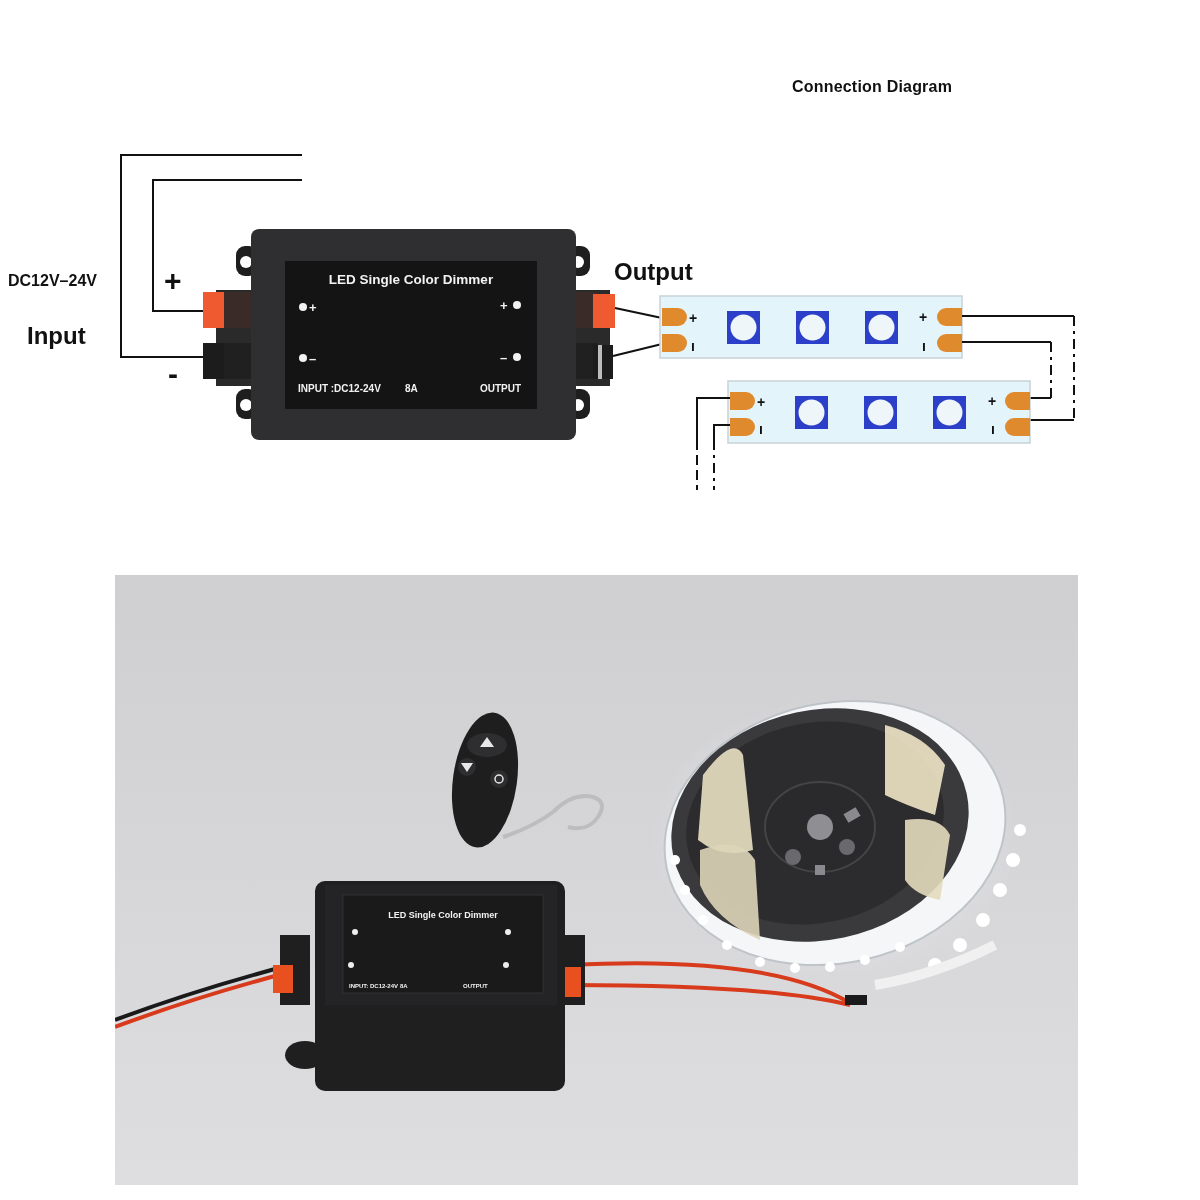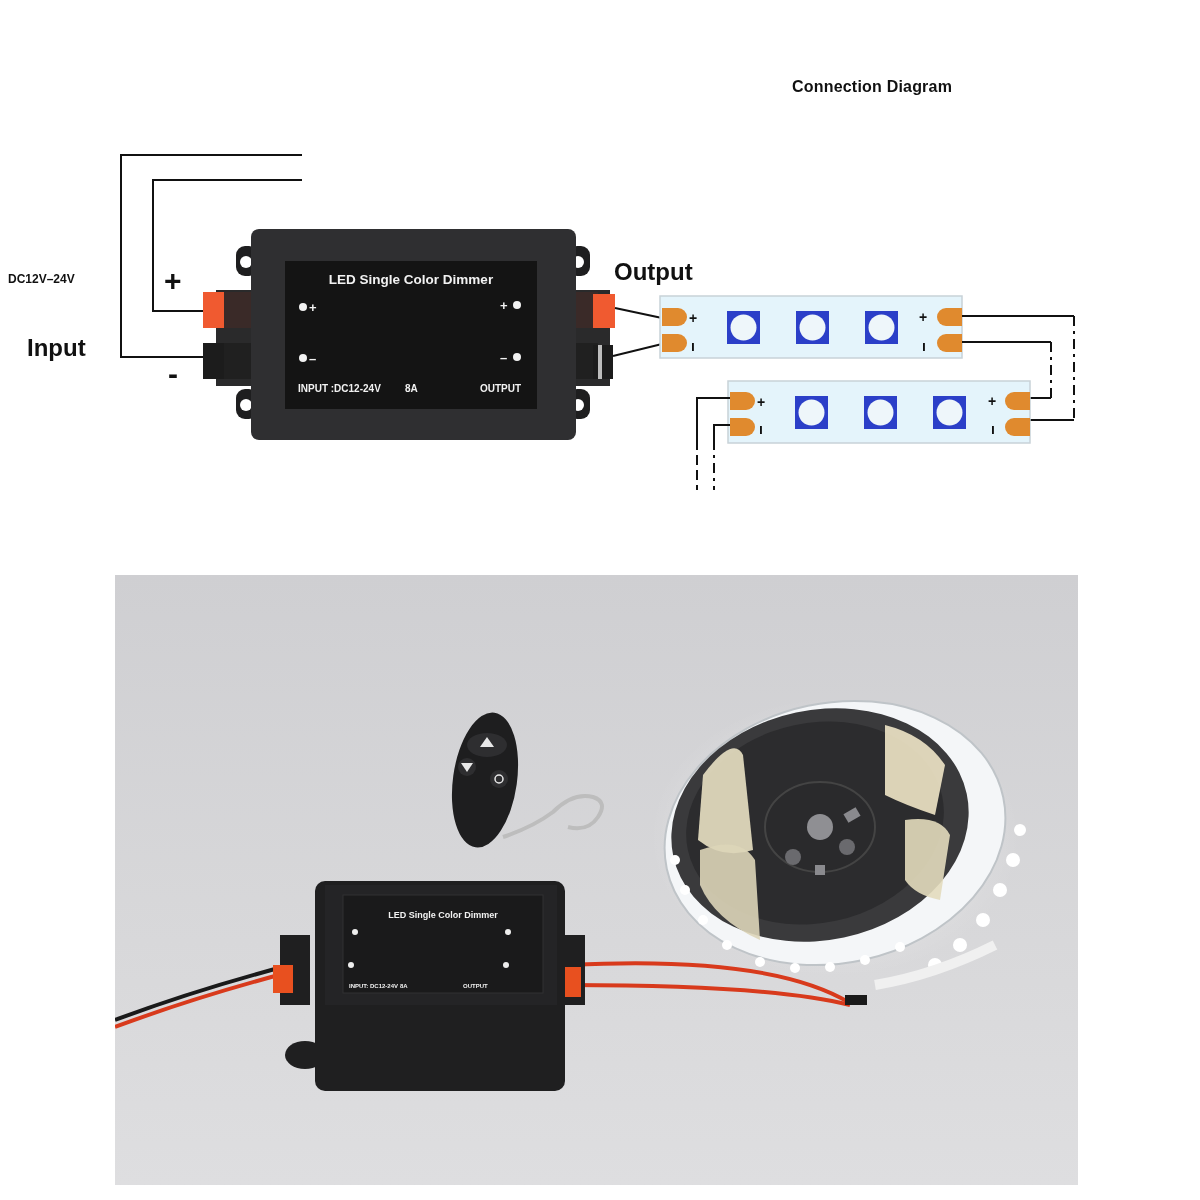--- a/index.html
+++ b/index.html
@@ -1,20 +1,20 @@
 <!DOCTYPE html>
 <html><head>
   <meta charset="utf-8">
   <style>
     html, body { margin: 0; padding: 0; background: #ffffff; }
     body { width: 1200px; height: 1200px; position: relative; overflow: hidden; font-family: "Liberation Sans", "DejaVu Sans", sans-serif; }
     .abs { position: absolute; }
     .title { left: 792px; top: 78px; font-size: 16px; font-weight: bold; color: #111; letter-spacing: 0.2px; }
-    .lbl-volt { left: 8px; top: 272px; font-size: 12px; font-weight: bold; color: #111; }
-    .lbl-input { left: 27px; top: 334px; font-size: 24px; font-weight: bold; color: #111; }
+    .lbl-volt { left: 8px; top: 272px; font-size: 16px; font-weight: bold; color: #111; }
+    .lbl-input { left: 27px; top: 322px; font-size: 24px; font-weight: bold; color: #111; }
     .lbl-plus { left: 164px; top: 264px; font-size: 30px; font-weight: bold; color: #111; }
     .lbl-minus { left: 168px; top: 357px; font-size: 30px; font-weight: bold; color: #111; }
     .lbl-output { left: 614px; top: 258px; font-size: 24px; font-weight: bold; color: #111; }
     svg.diagram { position: absolute; left: 0; top: 0; width: 1200px; height: 560px; }
     .panel-text { font-family: "Liberation Sans", sans-serif; fill: #f2f2f2; font-weight: bold; }
     .photo { left: 115px; top: 575px; width: 963px; height: 610px; background: linear-gradient(180deg, #cfcfd2 0%, #d8d8da 60%, #dedee0 100%); overflow: hidden; }
     svg.photo-svg { position: absolute; left: 0; top: 0; width: 963px; height: 610px; }
   </style>
 </head>
 <body>

